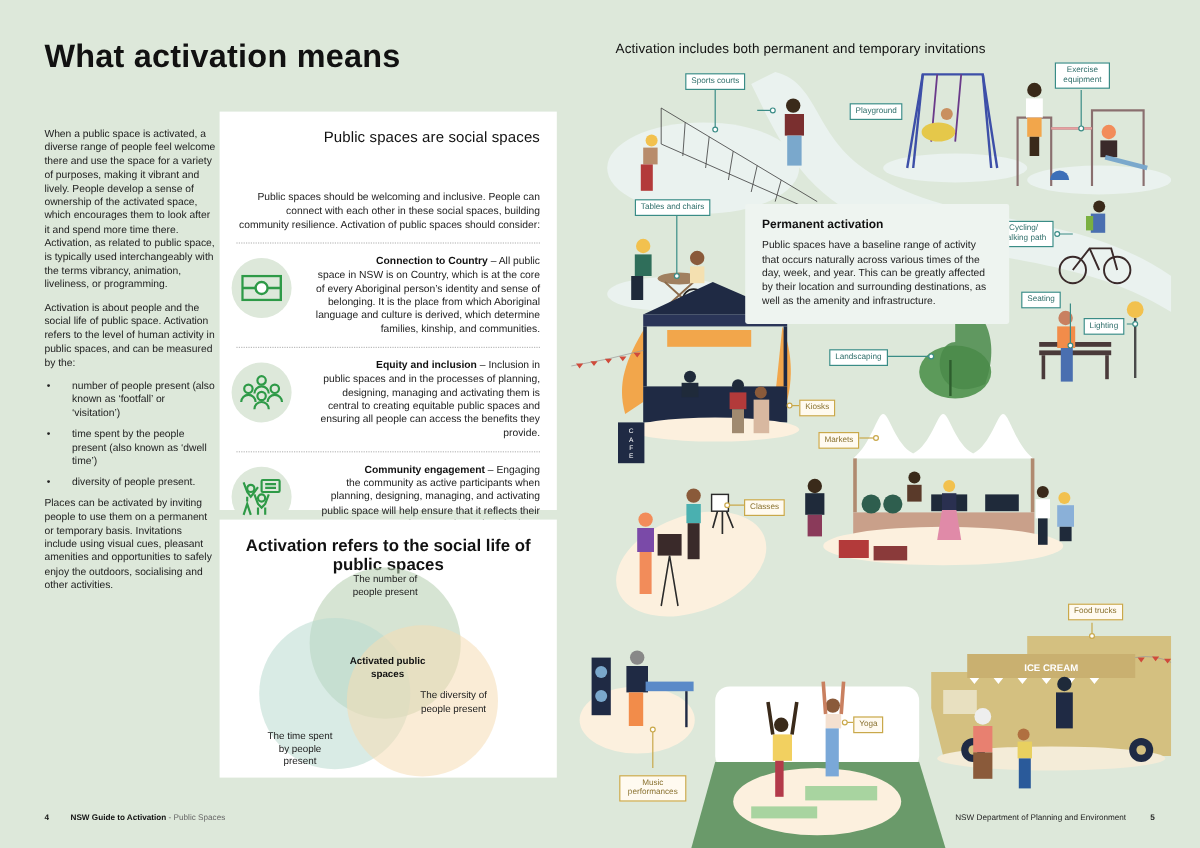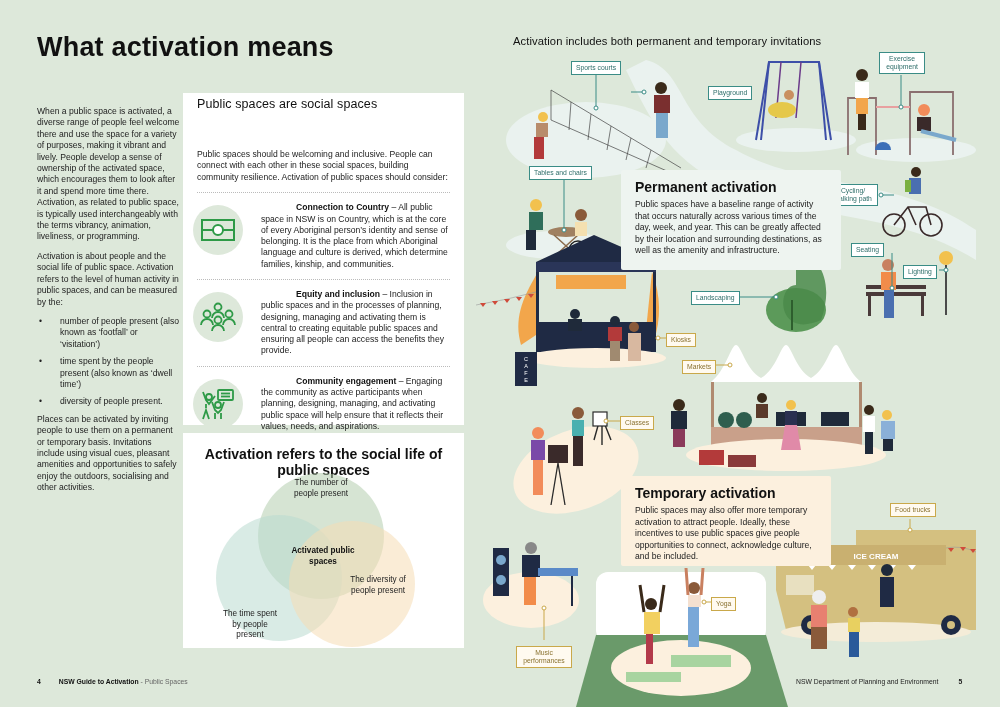--- a/index.html
+++ b/index.html
@@ -12,21 +12,21 @@
 
   .title { position: absolute; left: 37px; top: 32px; font-size: 27px; font-weight: bold; letter-spacing: 0.2px; color: #111; }
 
   .intro { position: absolute; left: 37px; top: 106px; width: 143px; font-size: 8.6px; line-height: 11.4px; color: #222; }
   .intro p { margin-bottom: 8px; }
   .intro ul { list-style: none; margin: 0 0 6px 0; }
   .intro li { position: relative; padding-left: 23px; margin-bottom: 6px; }
   .intro li::before { content: "•"; position: absolute; left: 2px; top: 0; }
 
   .card { position: absolute; background: #ffffff; }
-  .card-social { left: 183px; top: 93px; width: 281px; height: 332px; padding: 4px 14px 0 14px; }
+  .card-social { left: 183px; top: 93px; width: 281px; height: 332px; padding: 14px 14px 0 14px; text-align: right; }
   .card-social h2 { font-size: 12.5px; font-weight: normal; color: #111; margin-bottom: 5px; letter-spacing: 0.1px; }
   .card-social .lead { font-size: 8.6px; line-height: 11.4px; color: #222; padding-bottom: 9px; border-bottom: 1px dotted #bbb; margin-top: 38px; }
   .consider { display: flex; align-items: flex-start; padding: 9px 0 9px 0; border-bottom: 1px dotted #bbb; }
   .consider:last-child { border-bottom: none; }
   .consider .icon-wrap { flex: 0 0 50px; width: 50px; height: 50px; border-radius: 50%; background: #dde8da; display: flex; align-items: center; justify-content: center; margin: 3px 18px 0 -4px; }
   .consider .text { font-size: 8.6px; line-height: 11.3px; color: #222; }
   .consider .text b { color: #111; margin-left: 35px; }
 
   .card-venn { left: 183px; top: 433px; width: 281px; height: 215px; padding-top: 13px; }
   .card-venn h3 { font-size: 14px; font-weight: bold; text-align: center; color: #111; }
@@ -44,21 +44,21 @@
   .footer-left { position: absolute; left: 37px; top: 678px; font-size: 6.8px; color: #111; }
   .footer-left .pg { font-weight: bold; margin-right: 18px; }
   .footer-left .doc { font-weight: bold; }
   .footer-left .sub { color: #666; }
 
   .right-title { position: absolute; left: 37px; top: 35px; font-size: 11.2px; color: #111; letter-spacing: 0.1px; }
 
   .scene { position: absolute; left: 0; top: 0; width: 500px; height: 707px; }
 
   .info-box { position: absolute; padding: 12px 14px; font-size: 8.6px; line-height: 11.4px; color: #222; }
-  .info-box h4 { font-size: 14px; font-weight: bold; color: #111; margin-bottom: 6px; }
+  .info-box h4 { font-size: 10px; font-weight: bold; color: #111; margin-bottom: 6px; }
   .perm-box { left: 145px; top: 170px; width: 220px; height: 100px; background: #eef4f0; border-radius: 2px; }
   .temp-box { left: 145px; top: 476px; width: 210px; height: 90px; background: #fcf0de; border-radius: 2px; }
 
   .tag { position: absolute; font-size: 6.8px; padding: 2px 4px; background: #fff; white-space: nowrap; line-height: 8px; text-align: center; }
   .tag.teal { border: 1.2px solid #3a8c86; color: #2f6e6a; }
   .tag.gold { border: 1.2px solid #c9a84a; color: #8a7230; background: #fffaf0; }
 
   .footer-right { position: absolute; left: 320px; top: 678px; font-size: 6.8px; color: #222; }
   .footer-right .pg { font-weight: bold; margin-left: 20px; }
 </style>
@@ -401,21 +401,17 @@
   <div class="tag gold" style="left:144px; top:416px;">Classes</div>
   <div class="tag gold" style="left:414px; top:503px;">Food trucks</div>
   <div class="tag gold" style="left:235px; top:597px;">Yoga</div>
   <div class="tag gold" style="left:40px; top:646px; width:56px; white-space:normal;">Music performances</div>
 
   <div class="info-box perm-box">
     <h4>Permanent activation</h4>
     <p>Public spaces have a baseline range of activity that occurs naturally across various times of the day, week, and year. This can be greatly affected by their location and surrounding destinations, as well as the amenity and infrastructure.</p>
   </div>
 
-  <div class="info-box temp-box">
-    <h4>Temporary activation</h4>
-    <p>Public spaces may also offer more temporary activation to attract people. Ideally, these incentives to use public spaces give people opportunities to connect, acknowledge culture, and be included.</p>
-  </div>
 
   <div class="footer-right">
     <span>NSW Department of Planning and Environment</span><span class="pg">5</span>
   </div>
 </div>
 
 </body></html>

